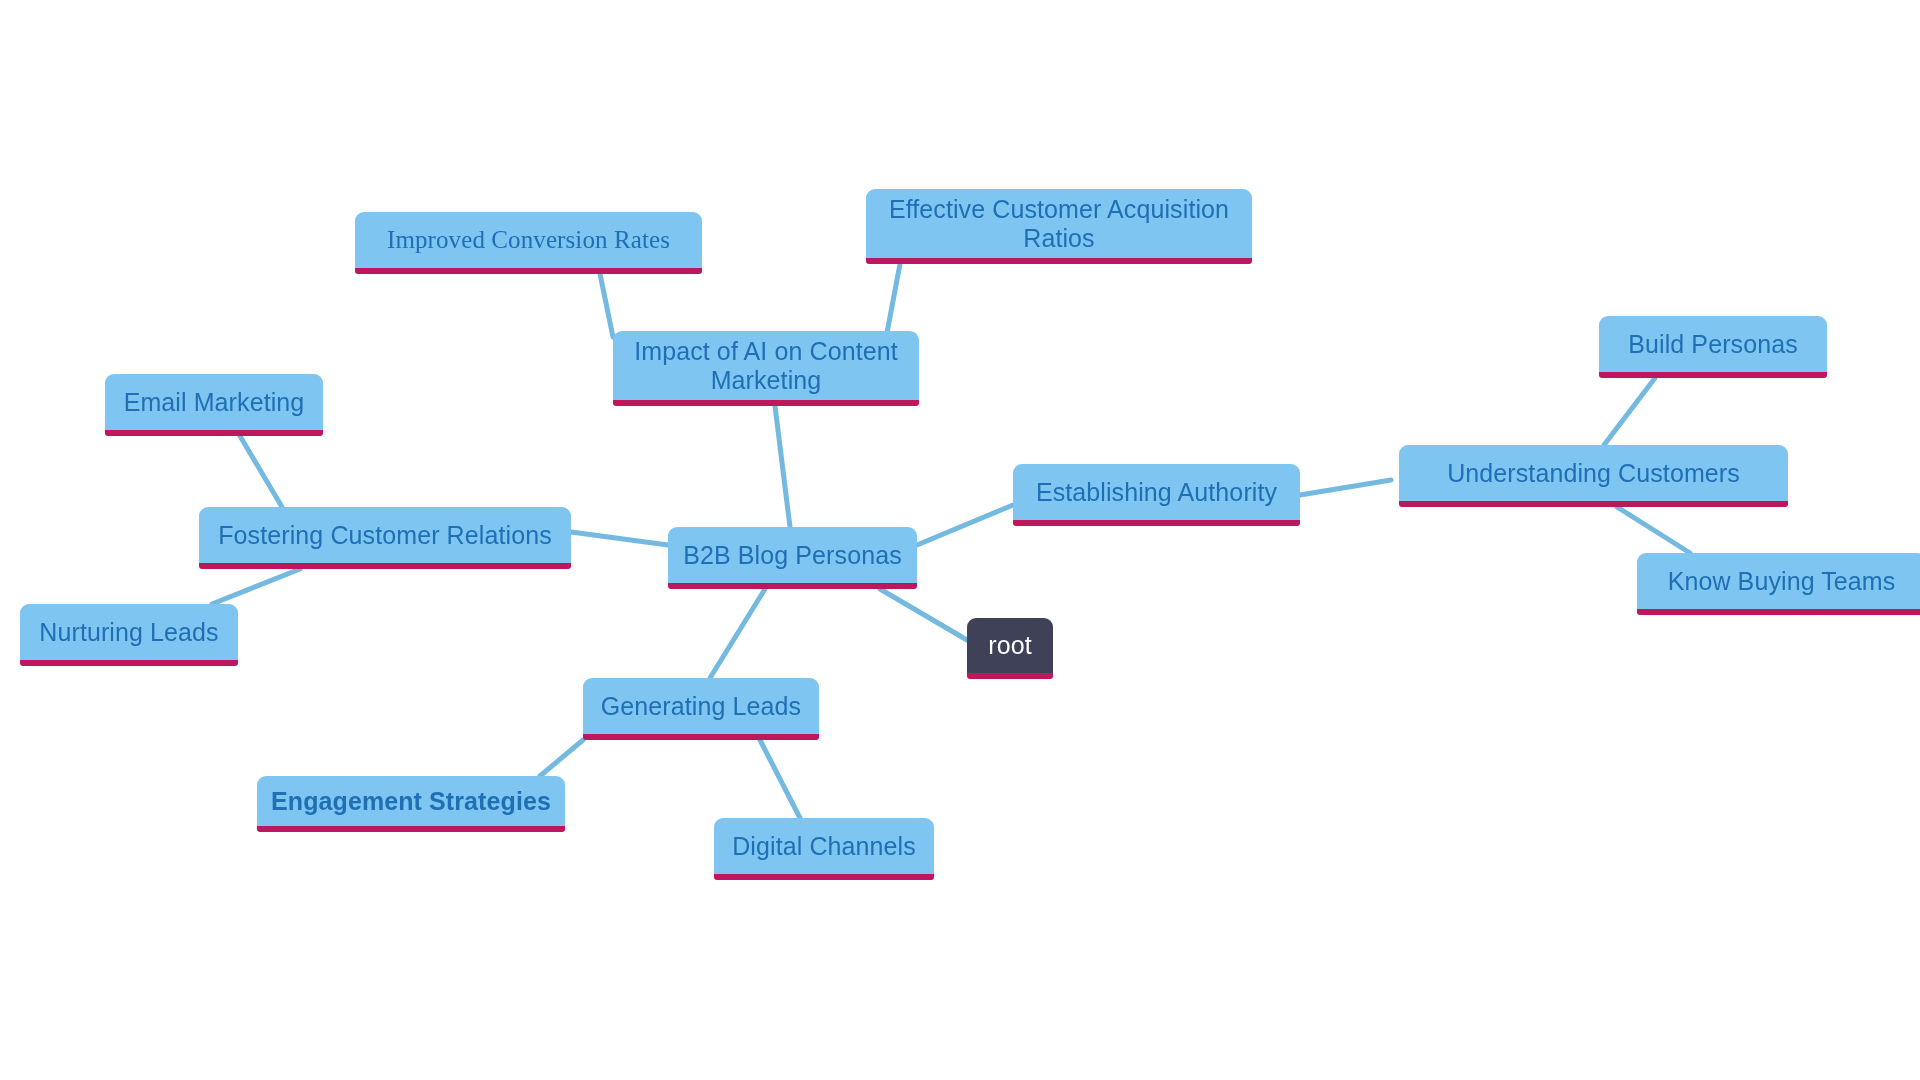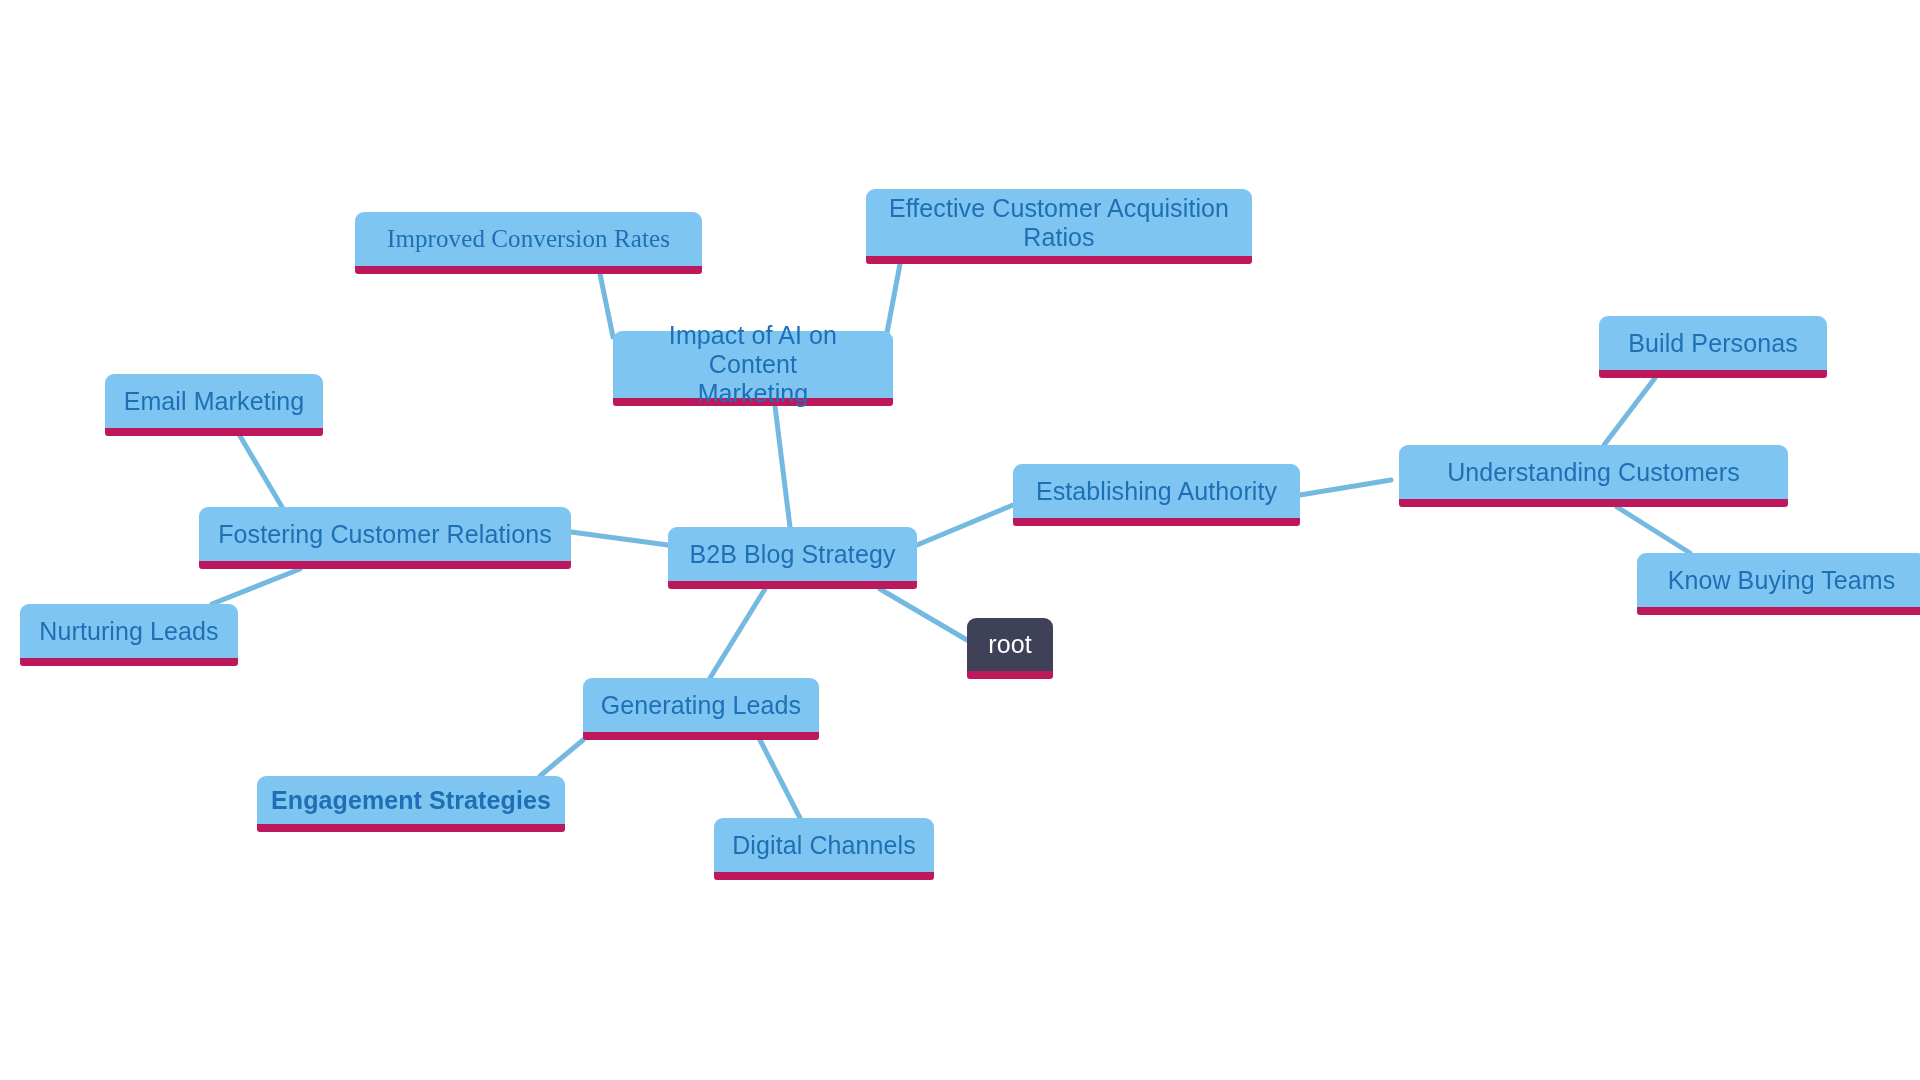--- a/index.html
+++ b/index.html
@@ -25,21 +25,21 @@
     top: 0;
     width: 1920px;
     height: 1080px;
     pointer-events: none;
   }
   .node {
     position: absolute;
     box-sizing: border-box;
     background: #7ec5f2;
     border-radius: 9px 9px 3px 3px;
-    border-bottom: 8px solid #be185d;
+    border-bottom: 6px solid #be185d;
     color: #1f6fb5;
     display: flex;
     align-items: center;
     justify-content: center;
     text-align: center;
     font-size: 25px;
     line-height: 1.15;
     letter-spacing: 0.1px;
     padding: 0 14px;
     white-space: pre-line;
@@ -65,22 +65,22 @@
       <line x1="1617" y1="507" x2="1690" y2="553" stroke="#74b9e0" stroke-width="5" stroke-linecap="round"></line>
       <line x1="668" y1="545" x2="571" y2="532" stroke="#74b9e0" stroke-width="5" stroke-linecap="round"></line>
       <line x1="282" y1="507" x2="240" y2="436" stroke="#74b9e0" stroke-width="5" stroke-linecap="round"></line>
       <line x1="300" y1="569" x2="212" y2="604" stroke="#74b9e0" stroke-width="5" stroke-linecap="round"></line>
       <line x1="765" y1="589" x2="710" y2="678" stroke="#74b9e0" stroke-width="5" stroke-linecap="round"></line>
       <line x1="583" y1="740" x2="540" y2="776" stroke="#74b9e0" stroke-width="5" stroke-linecap="round"></line>
       <line x1="760" y1="740" x2="800" y2="818" stroke="#74b9e0" stroke-width="5" stroke-linecap="round"></line>
     </svg>
   <div id="node-layer">
       <div class="node root-node" style="left: 967px; top: 618px; width: 86px; height: 61px;">root</div>
-      <div class="node" style="left: 668px; top: 527px; width: 249px; height: 62px;">B2B Blog Strategy</div>
-      <div class="node" style="left: 613px; top: 331px; width: 280px; height: 75px;">Impact of AI on Content
+      <div class="node" style="left: 668px; top: 527px; width: 249px; height: 62px;">B2B Blog Personas</div>
+      <div class="node" style="left: 613px; top: 331px; width: 306px; height: 75px;">Impact of AI on Content
 Marketing</div>
       <div class="node" style="left: 355px; top: 212px; width: 347px; height: 62px; font-family: Liberation Serif, serif;">Improved Conversion Rates</div>
       <div class="node" style="left: 866px; top: 189px; width: 386px; height: 75px;">Effective Customer Acquisition
 Ratios</div>
       <div class="node" style="left: 1013px; top: 464px; width: 287px; height: 62px;">Establishing Authority</div>
       <div class="node" style="left: 1391px; top: 445px; width: 389px; height: 62px; margin-left: 8px;">Understanding Customers</div>
       <div class="node" style="left: 1599px; top: 316px; width: 228px; height: 62px; text-align: right;">Build Personas</div>
       <div class="node" style="left: 1637px; top: 553px; width: 289px; height: 62px;">Know Buying Teams</div>
       <div class="node" style="left: 199px; top: 507px; width: 372px; height: 62px;">Fostering Customer Relations</div>
       <div class="node" style="left: 105px; top: 374px; width: 218px; height: 62px;">Email Marketing</div>

